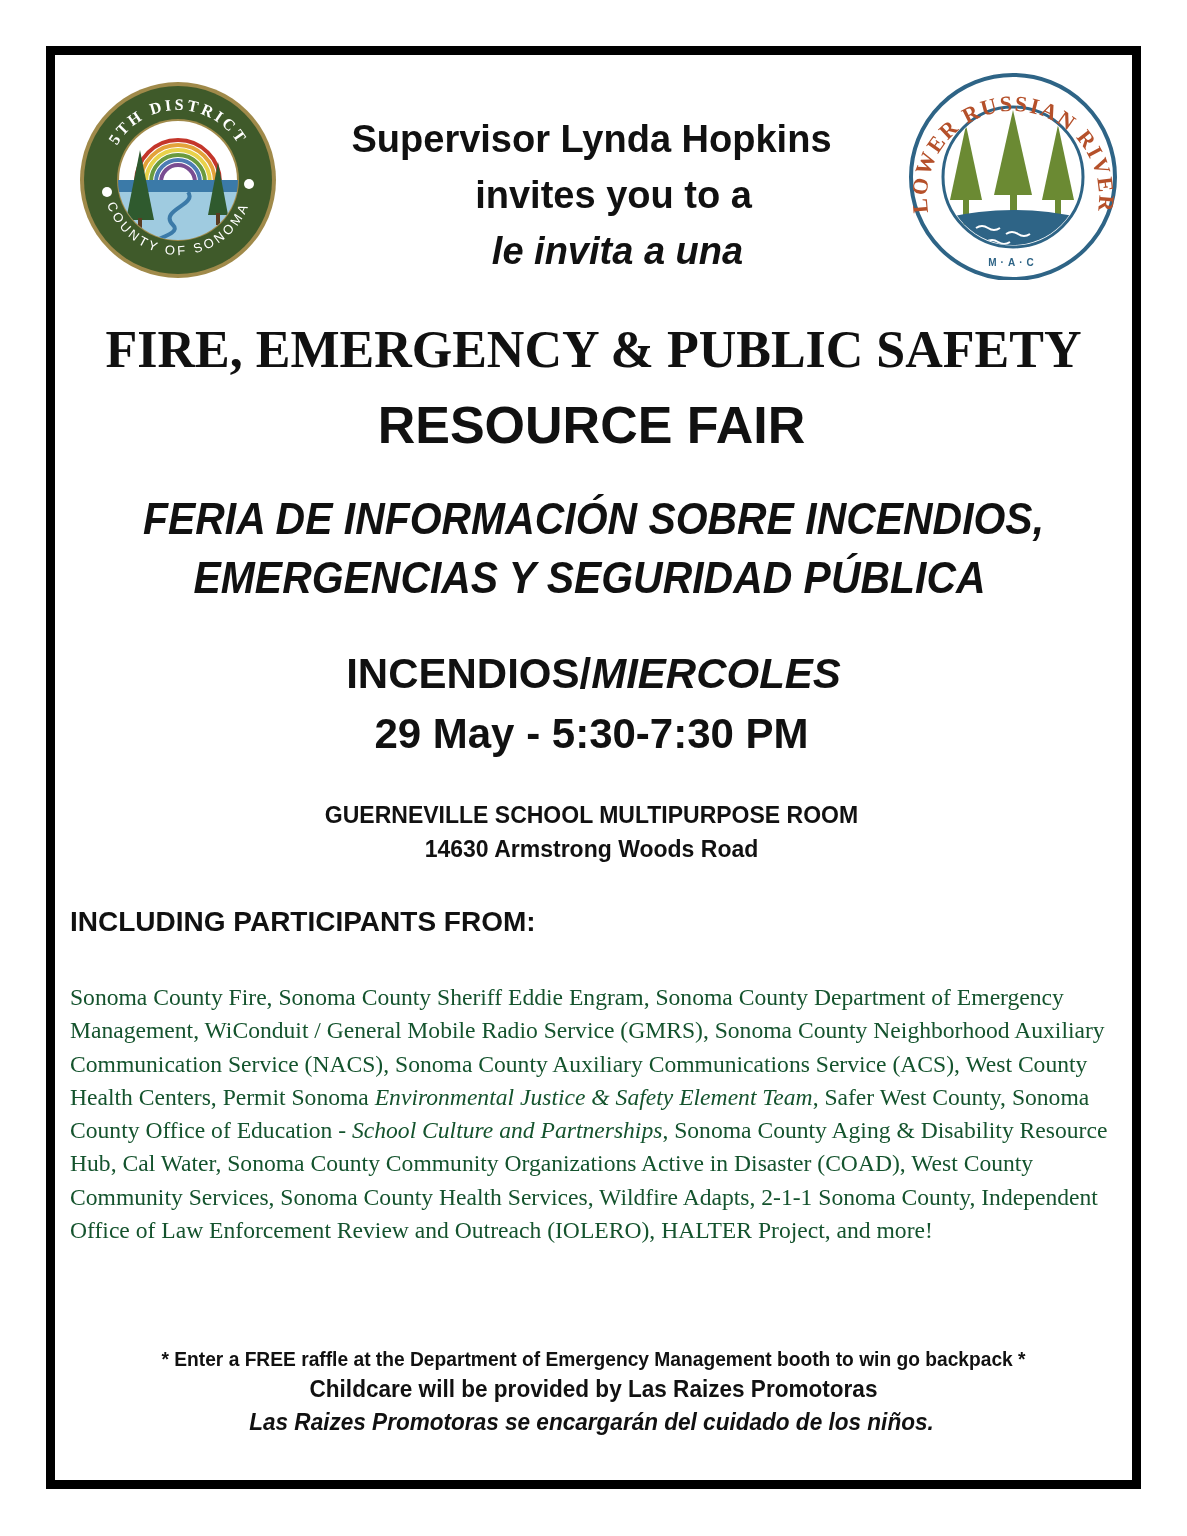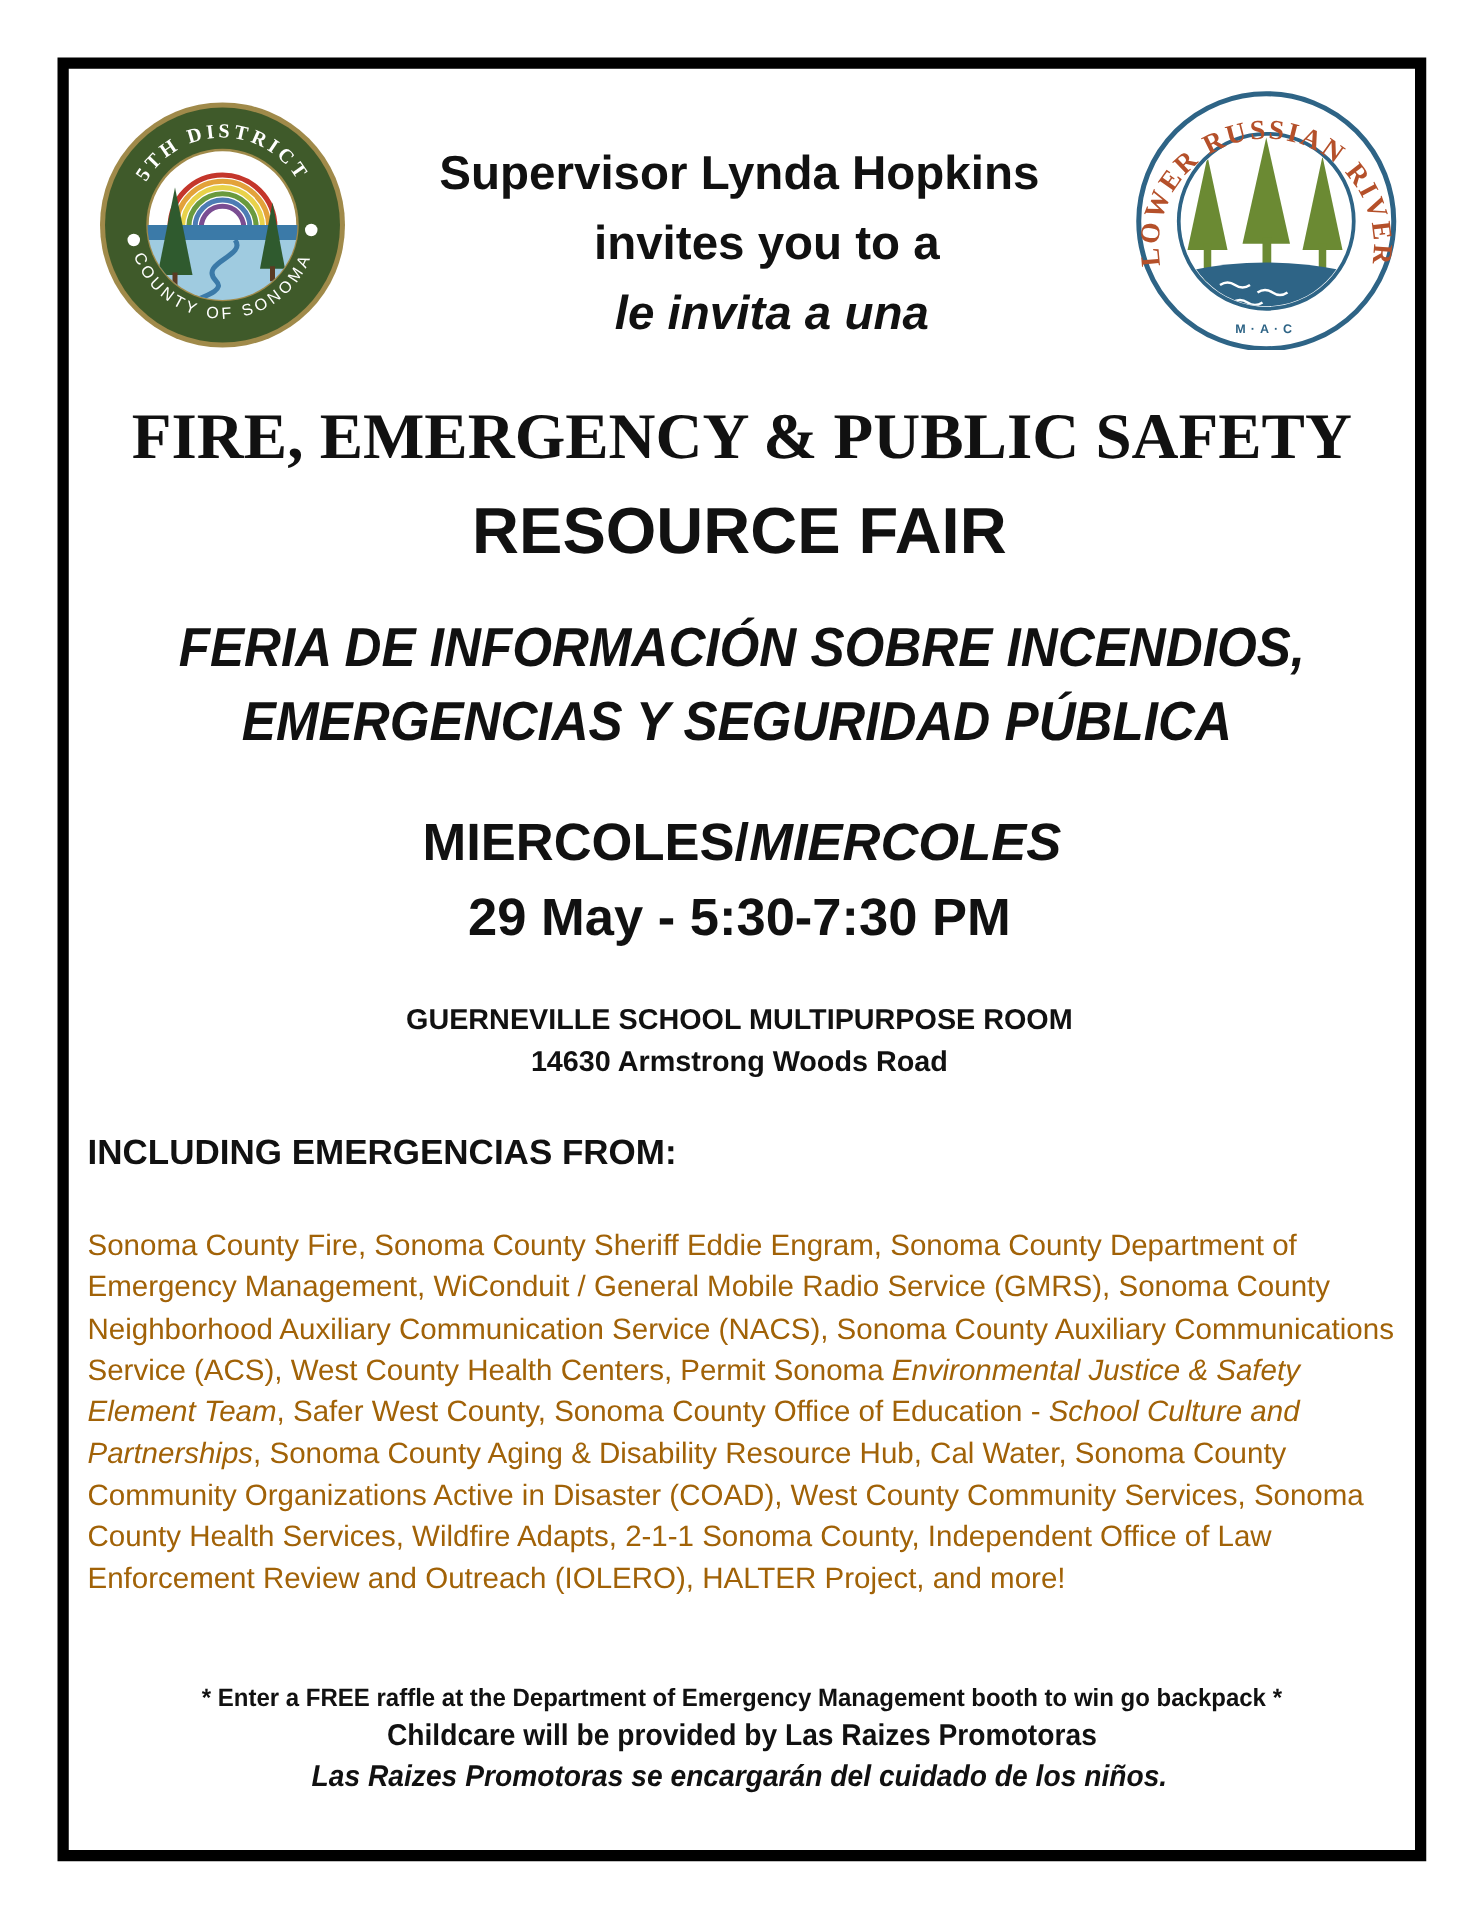--- a/index.html
+++ b/index.html
@@ -20,21 +20,21 @@
   .stitle { font-size:44px; font-weight:bold; font-style:italic; transform:scaleX(0.93); }
   .stitle1 { top:494px; }
   .stitle2 { top:553px; left:-4px; }
   .day { top:650px; font-size:42px; font-weight:bold; }
   .day i { font-style:italic;margin-top:32px; }
   .date { top:710px; font-size:42px; font-weight:bold; left:-2px; }
   .venue { top:802px; font-size:23px; font-weight:bold; left:-2px; }
   .addr { top:836px; font-size:23px; font-weight:bold; left:-2px; }
   .section-h { position:absolute; left:70px; top:906px; font-size:28px; font-weight:bold; }
   .participants { position:absolute; left:70px; top:981px; width:1050px;
-                  font-size:23.6px; line-height:33.3px; color:#a16207; }
+                  font-size:23.6px; line-height:33.3px; color:#14532d;font-family:Liberation Serif, serif; }
   .participants i { font-style:italic; }
   .raffle { top:1348px; font-size:20px; font-weight:bold; transform:scaleX(0.96); }
   .childcare { top:1375px; font-size:24px; font-weight:bold; transform:scaleX(0.94); }
   .childcare-es { top:1408px; font-size:24px; font-weight:bold; font-style:italic; transform:scaleX(0.94); left:-2px; }
 </style>
 </head>
 <body>
 
 <div class="frame"></div>
 
@@ -107,25 +107,25 @@
 <div class="center invite1">Supervisor Lynda Hopkins</div>
 <div class="center invite2">invites you to a</div>
 <div class="center invite3">le invita a una</div>
 
 <div class="center title title1">FIRE, EMERGENCY &amp; PUBLIC SAFETY</div>
 <div class="center title title2">RESOURCE FAIR</div>
 
 <div class="center stitle stitle1">FERIA DE INFORMACIÓN SOBRE INCENDIOS,</div>
 <div class="center stitle stitle2">EMERGENCIAS Y SEGURIDAD PÚBLICA</div>
 
-<div class="center day"><span>MIERCOLES/</span><i>MIERCOLES</i></div>
+<div class="center day"><span>INCENDIOS/</span><i>MIERCOLES</i></div>
 <div class="center date">29 May - 5:30-7:30 PM</div>
 
 <div class="center venue">GUERNEVILLE SCHOOL MULTIPURPOSE ROOM</div>
 <div class="center addr">14630 Armstrong Woods Road</div>
 
-<div class="section-h">INCLUDING EMERGENCIAS FROM:</div>
+<div class="section-h">INCLUDING PARTICIPANTS FROM:</div>
 
 <div class="participants"><span>Sonoma County Fire, Sonoma County Sheriff Eddie Engram, Sonoma County Department of Emergency Management, WiConduit / General Mobile Radio Service (GMRS), Sonoma County Neighborhood Auxiliary Communication Service (NACS), Sonoma County Auxiliary Communications Service (ACS), West County Health Centers, Permit Sonoma </span><i>Environmental Justice &amp; Safety Element Team</i><span>, Safer West County, Sonoma County Office of Education - </span><i>School Culture and Partnerships</i><span>, Sonoma County Aging &amp; Disability Resource Hub, Cal Water, Sonoma County Community Organizations Active in Disaster (COAD), West County Community Services, Sonoma County Health Services,  Wildfire Adapts,  2-1-1 Sonoma County, Independent Office of Law Enforcement Review and Outreach (IOLERO), HALTER Project, and more!</span></div>
 
 <div class="center raffle">* Enter a FREE raffle at the Department of Emergency Management booth to win go backpack *</div>
 <div class="center childcare">Childcare will be provided by Las Raizes Promotoras</div>
 <div class="center childcare-es">Las Raizes Promotoras se encargarán del cuidado de los niños.</div>
 
 </body></html>

